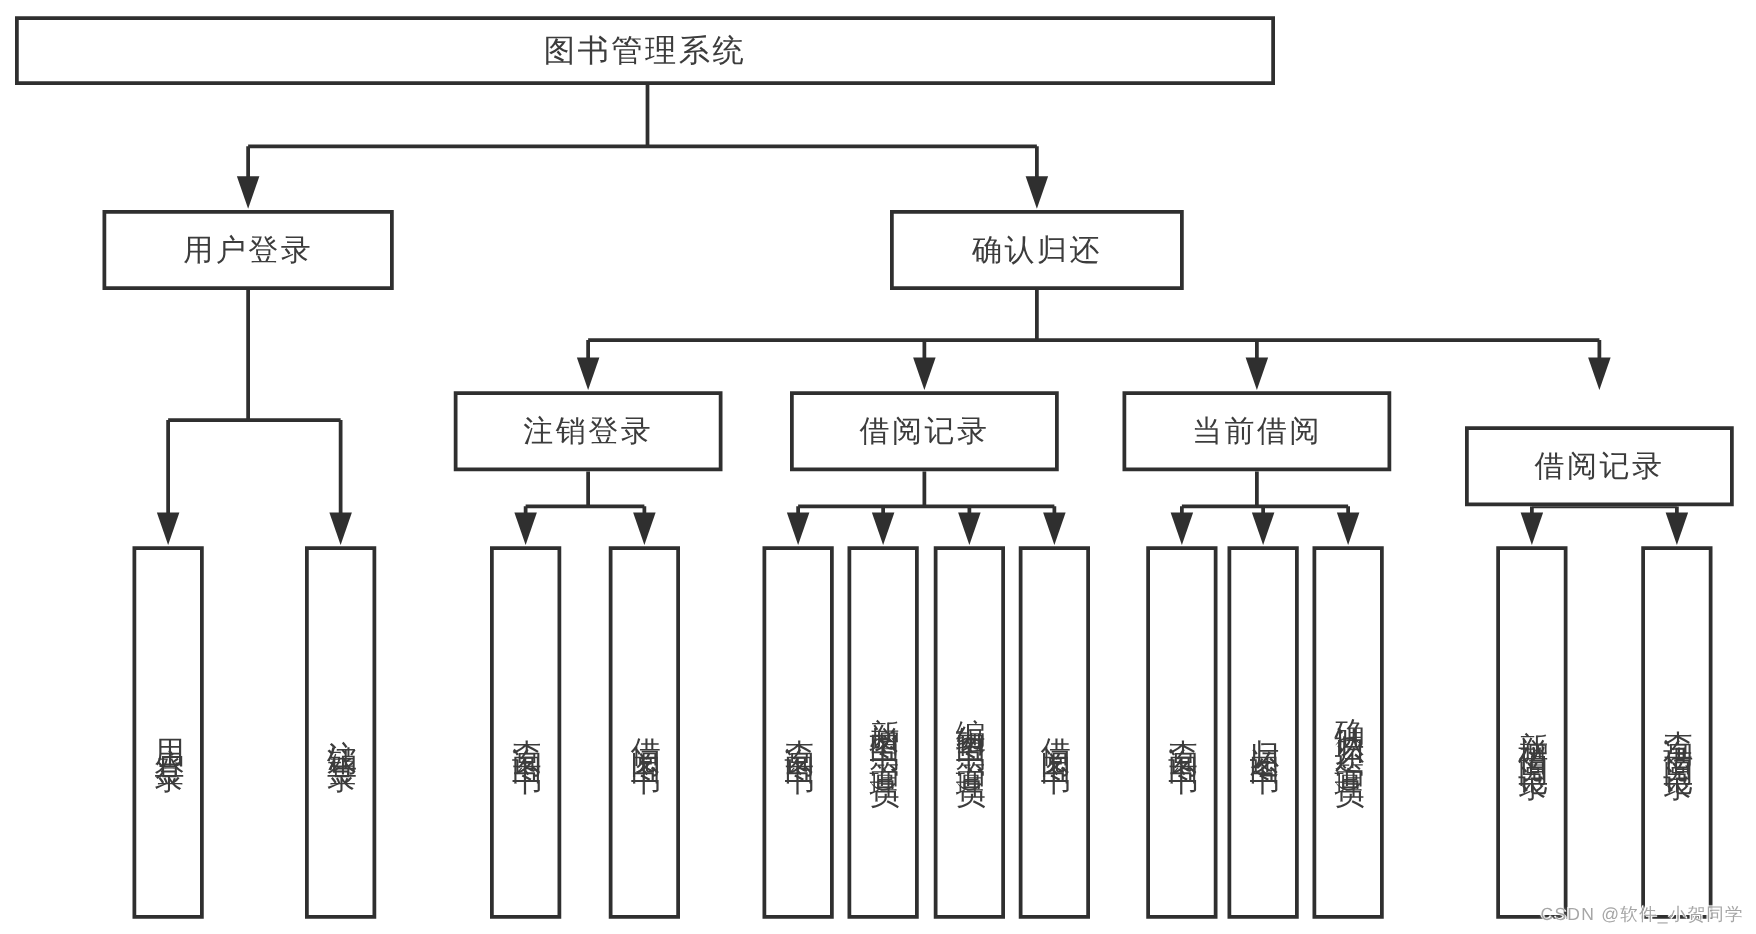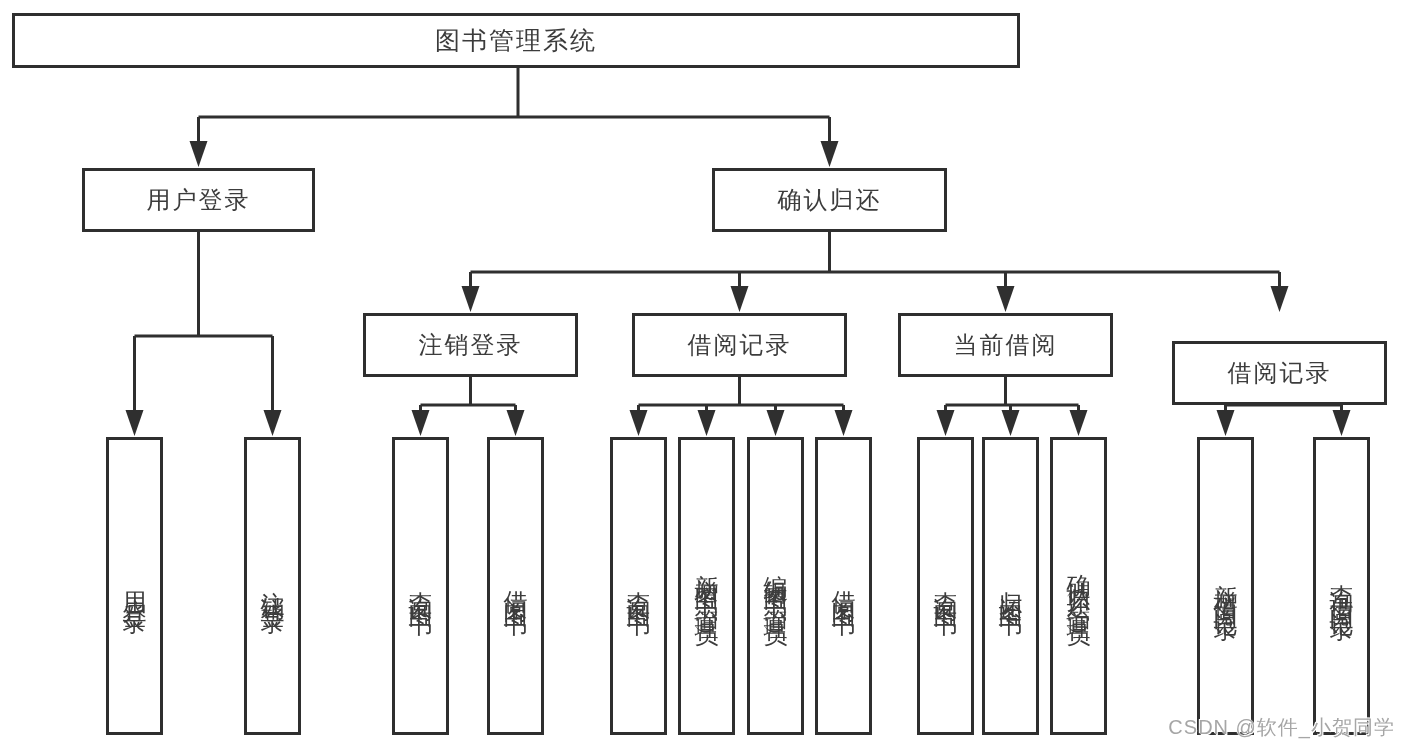--- a/index.html
+++ b/index.html
@@ -36,21 +36,21 @@
     writing-mode:vertical-rl;
     text-orientation:mixed;
     font-size:24px;
     letter-spacing:7px;
     line-height:1;
     color:var(--text);
   }
   .watermark{
     position:absolute;z-index:2;
     right:10px;bottom:6px;
-    font-size:20px;
+    font-size:14px;
     letter-spacing:1px;
     color:var(--watermark);
     text-shadow:0 0 2px #ffffff,1px 1px 0 #ffffff,-1px -1px 0 #ffffff;
     white-space:nowrap;
   }
 </style>
 </head>
 <body>
 
 <div class="canvas">

